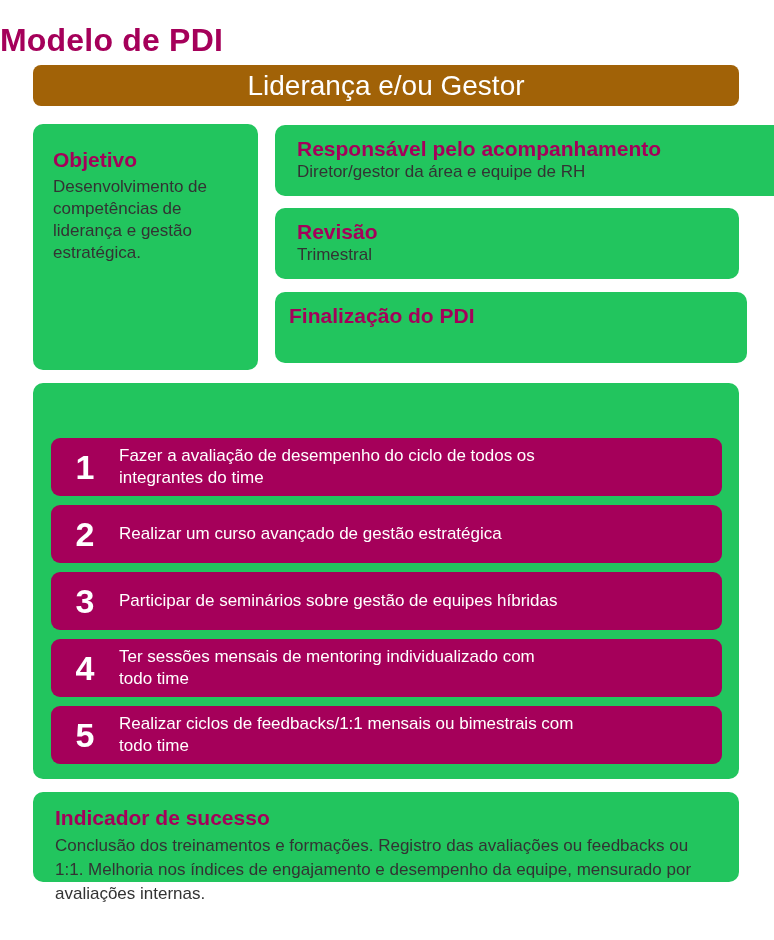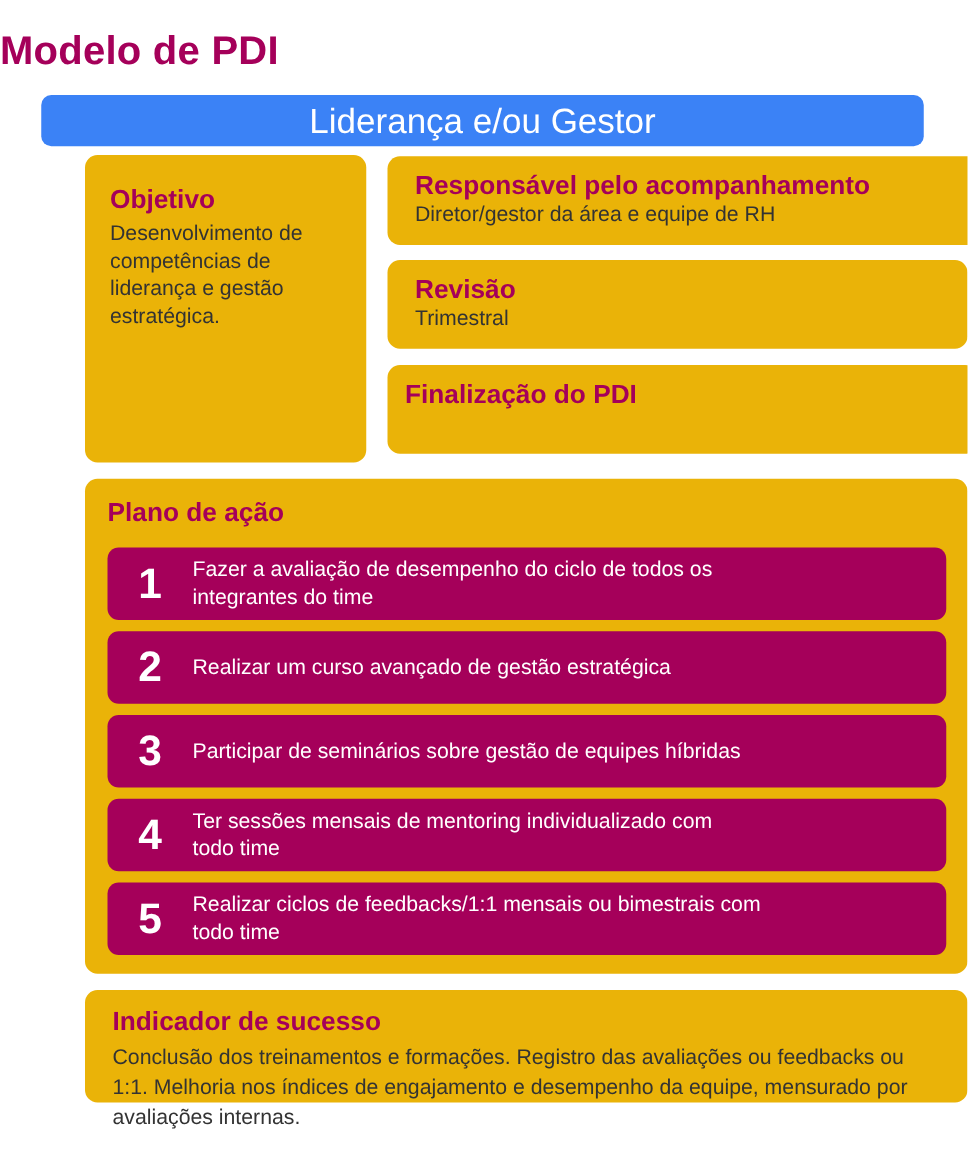--- a/index.html
+++ b/index.html
@@ -3,26 +3,26 @@
   <meta charset="utf-8">
   <style>
     * { box-sizing: border-box; margin: 0; padding: 0; }
     html, body { width: 774px; height: 940px; background: #ffffff; }
     body { font-family: "Liberation Sans", "DejaVu Sans", sans-serif; position: relative; overflow: hidden; }
     .title {
       position: absolute; left: 0; top: 22px; width: 774px; 
       font-size: 32px; font-weight: bold; color: #a5005a; letter-spacing: 0.2px;
     }
     .subtitle-bar {
-      position: absolute; left: 33px; top: 76px; width: 706px; height: 41px;
-      background: #3b82f6; border-radius: 8px; color: #ffffff;
+      position: absolute; left: 33px; top: 65px; width: 706px; height: 41px;
+      background: #a16207; border-radius: 8px; color: #ffffff;
       font-size: 28px; text-align: center; line-height: 41px; font-weight: normal;
     }
     .card {
-      position: absolute; background: #eab308; border-radius: 10px; margin-left: 35px;
+      position: absolute; background: #22c55e; border-radius: 10px;
     }
     .card-title { color: #a5005a; font-weight: bold; font-size: 21px; }
     .card-text { color: #333333; font-size: 17px; line-height: 22px; }
     #objetivo { left: 33px; top: 124px; width: 225px; height: 246px; padding: 24px 20px; }
     #objetivo .card-title { margin-bottom: 4px; }
     #responsavel { left: 275px; top: 125px; width: 520px; height: 71px; padding: 12px 22px; }
     #revisao { left: 275px; top: 208px; width: 464px; height: 71px; padding: 12px 22px; }
     #finalizacao { left: 275px; top: 292px; width: 472px; height: 71px; padding: 12px 14px; }
     #plano { left: 33px; top: 383px; width: 706px; height: 396px; padding: 16px 18px; }
     #plano .card-title { margin-bottom: 14px; }
@@ -57,21 +57,20 @@
 <div class="card" id="revisao">
   <div class="card-title">Revisão</div>
   <div class="card-text">Trimestral</div>
 </div>
 
 <div class="card" id="finalizacao">
   <div class="card-title">Finalização do PDI</div>
 </div>
 
 <div class="card" id="plano">
-  <div class="card-title">Plano de ação</div>
   <div class="step" style="top:55px">
     <div class="step-num">1</div>
     <div class="step-text" style="width:480px">Fazer a avaliação de desempenho do ciclo de todos os integrantes do time</div>
   </div>
   <div class="step" style="top:122px">
     <div class="step-num">2</div>
     <div class="step-text">Realizar um curso avançado de gestão estratégica</div>
   </div>
   <div class="step" style="top:189px">
     <div class="step-num">3</div>

